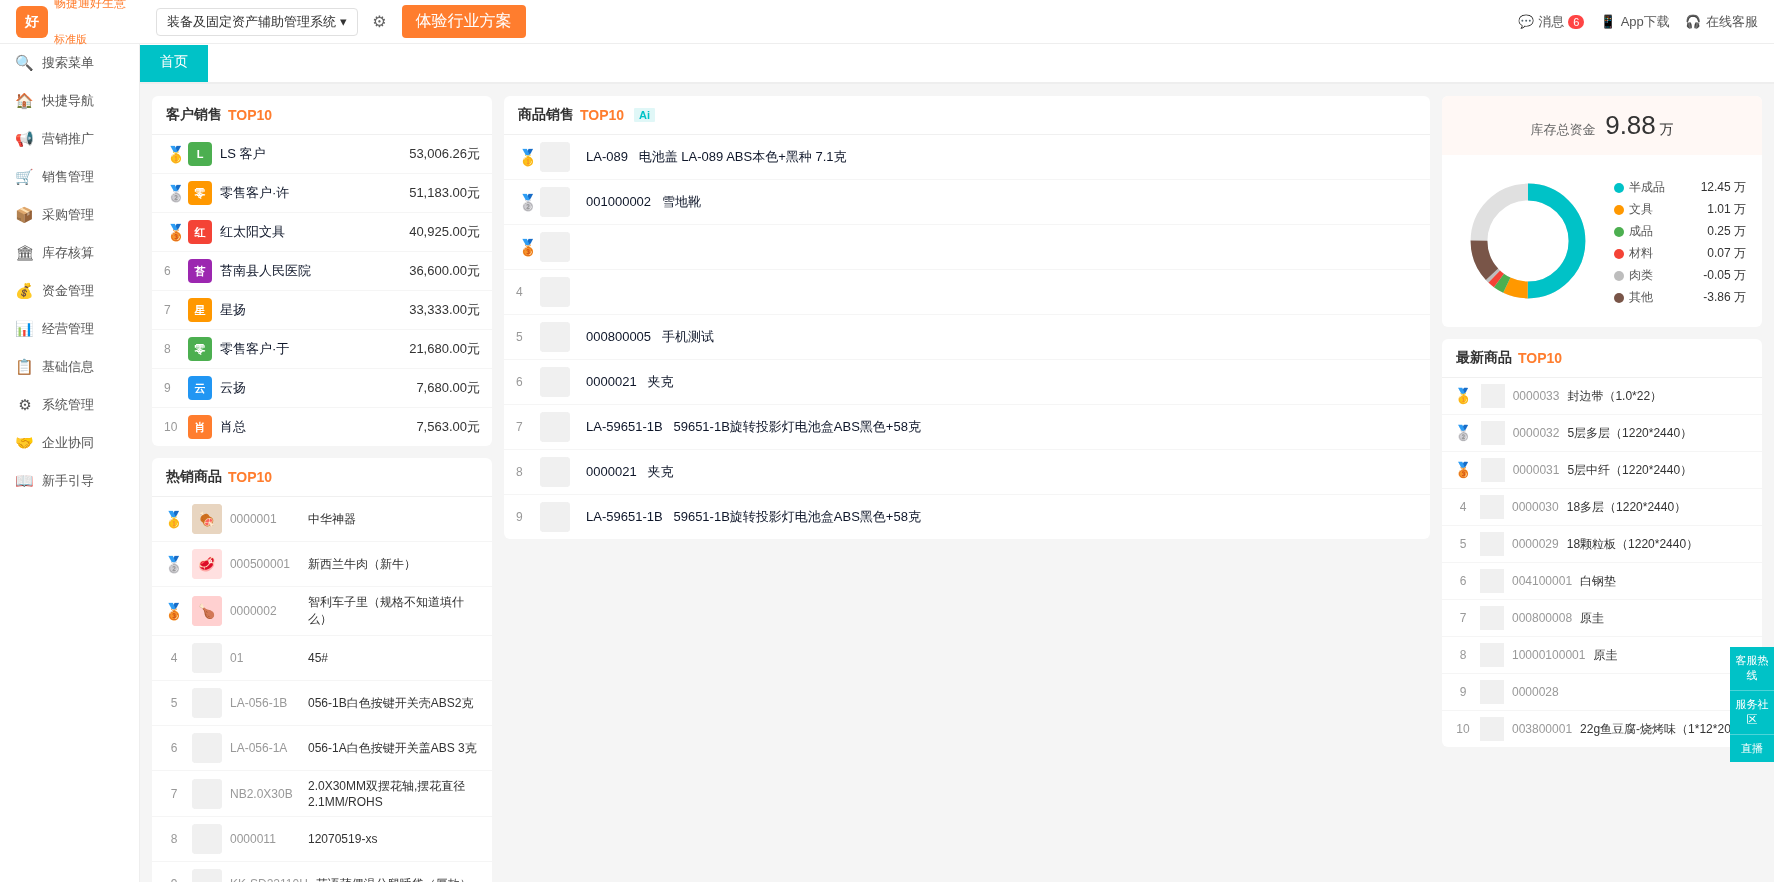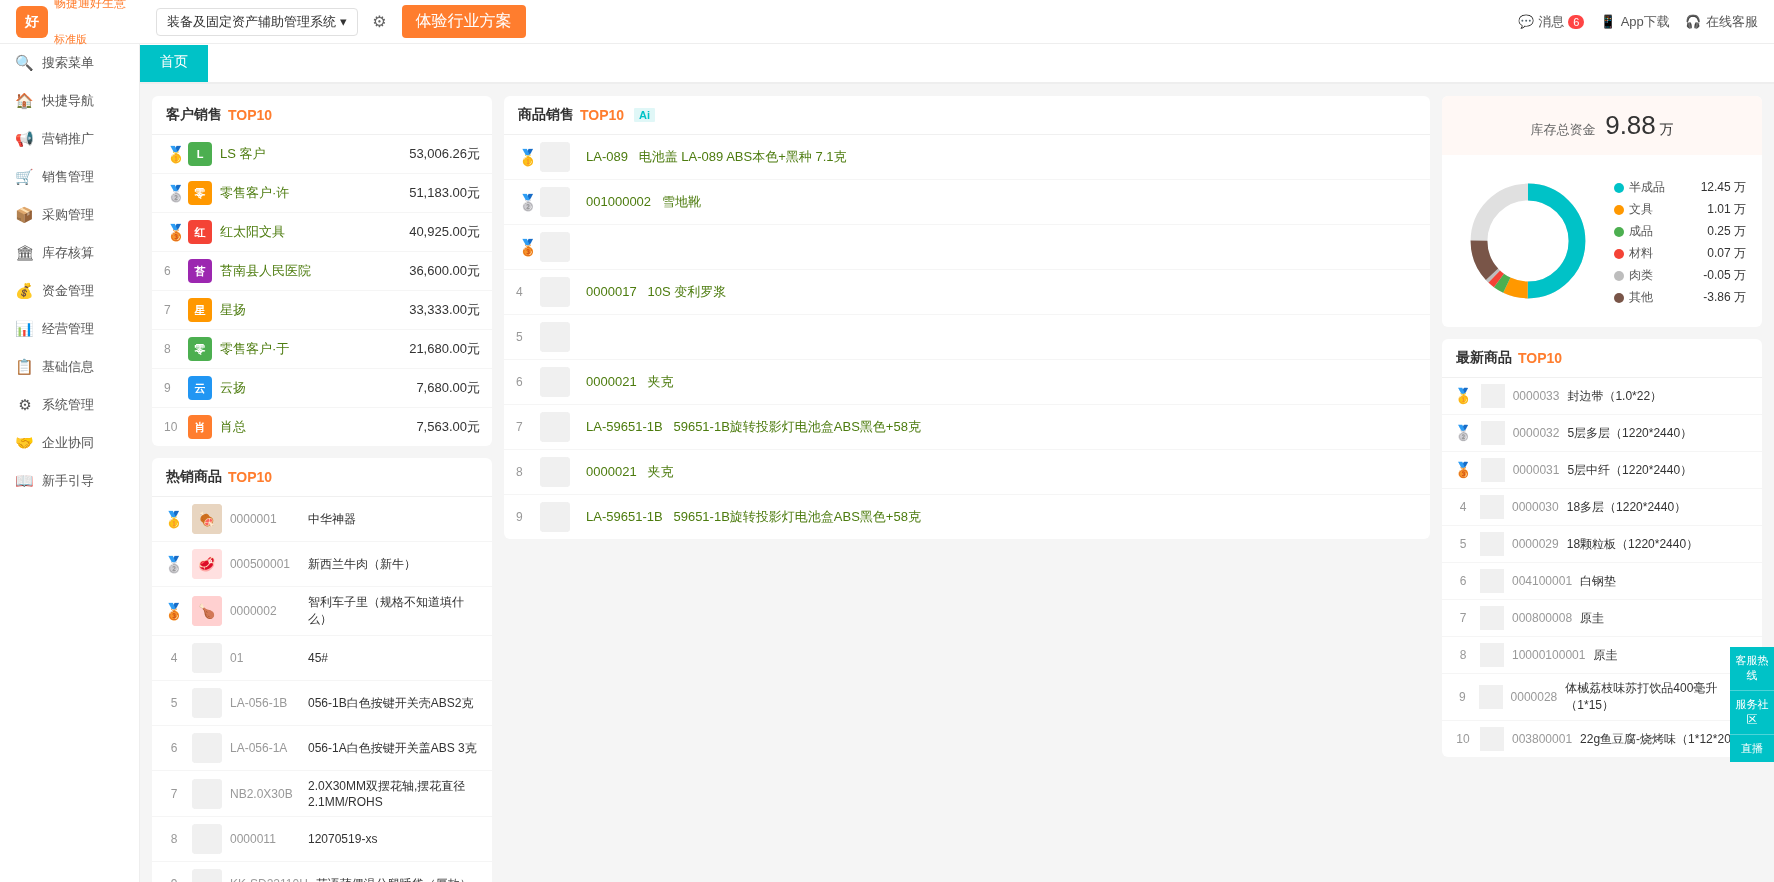--- a/index.html
+++ b/index.html
@@ -44,21 +44,21 @@
     
     .col-right { width: 320px; flex-shrink: 0; display: flex; flex-direction: column; gap: 12px; }
 
     
     .ranking-table { width: 100%; }
     .ranking-row { display: flex; align-items: center; padding: 7px 12px; border-bottom: 1px solid #f5f5f5; }
     .ranking-row:last-child { border-bottom: none; }
     .rank-num { width: 20px; color: #999; font-size: 12px; }
     .rank-medal { width: 24px; display: flex; align-items: center; justify-content: center; }
     .rank-badge { width: 24px; height: 24px; border-radius: 4px; display: flex; align-items: center; justify-content: center; color: white; font-size: 11px; font-weight: bold; }
-    .rank-name { flex: 1; color: #4d7c0f; font-size: 13px; padding-left: 8px; }
+    .rank-name { flex: 1; color: #0f172a; font-size: 13px; padding-left: 8px; }
     .rank-amount { color: #333; font-size: 13px; font-weight: 500; }
 
     
     .section-header { padding: 10px 14px; font-size: 14px; font-weight: bold; color: #333; border-bottom: 1px solid #f0f0f0; display: flex; align-items: center; gap: 6px; }
 
     
     .product-row { display: flex; align-items: center; padding: 7px 12px; border-bottom: 1px solid #f5f5f5; gap: 8px; }
     .product-row:last-child { border-bottom: none; }
     .product-thumb { width: 30px; height: 30px; background: #f0f0f0; border-radius: 4px; flex-shrink: 0; overflow: hidden; display: flex; align-items: center; justify-content: center; }
     .product-code { color: #999; font-size: 12px; min-width: 70px; }
@@ -392,29 +392,29 @@
               </svg>
           </div>
         </div>
         <div class="ranking-row">
           <span class="rank-num">4</span>
           <div class="product-thumb" style="margin-left:4px;margin-right:8px;">
             <svg width="30" height="30" viewBox="0 0 30 30">
                 <rect width="30" height="30" fill="#f0f0f0"></rect>
               </svg>
           </div>
-          <span class="rank-name">0000017&nbsp;&nbsp; 10S 变利罗浆</span>
         </div>
         <div class="ranking-row">
           <span class="rank-num">5</span>
           <div class="product-thumb" style="margin-left:4px;margin-right:8px;">
             <svg width="30" height="30" viewBox="0 0 30 30">
                 <rect width="30" height="30" fill="#f0f0f0"></rect>
               </svg>
           </div>
+          <span class="rank-name">000800005&nbsp;&nbsp; 手机测试</span>
         </div>
         <div class="ranking-row">
           <span class="rank-num">6</span>
           <div class="product-thumb" style="margin-left:4px;margin-right:8px;">
             <svg width="30" height="30" viewBox="0 0 30 30">
                 <rect width="30" height="30" fill="#f0f0f0"></rect>
               </svg>
           </div>
           <span class="rank-name">0000021&nbsp;&nbsp; 夹克</span>
         </div>
@@ -599,21 +599,20 @@
           <span class="new-product-name">原圭</span>
         </div>
         <div class="new-product-row">
           <span class="new-rank-num">9</span>
           <div class="new-product-thumb">
             <svg width="24" height="24" viewBox="0 0 24 24">
                 <rect width="24" height="24" fill="#f0f0f0"></rect>
               </svg>
           </div>
           <span class="new-product-code">0000028</span>
-          <span class="new-product-name">体械荔枝味苏打饮品400毫升（1*15）</span>
         </div>
         <div class="new-product-row">
           <span class="new-rank-num">10</span>
           <div class="new-product-thumb">
             <svg width="24" height="24" viewBox="0 0 24 24">
                 <rect width="24" height="24" fill="#f0f0f0"></rect>
               </svg>
           </div>
           <span class="new-product-code">003800001</span>
           <span class="new-product-name">22g鱼豆腐-烧烤味（1*12*20）</span>

